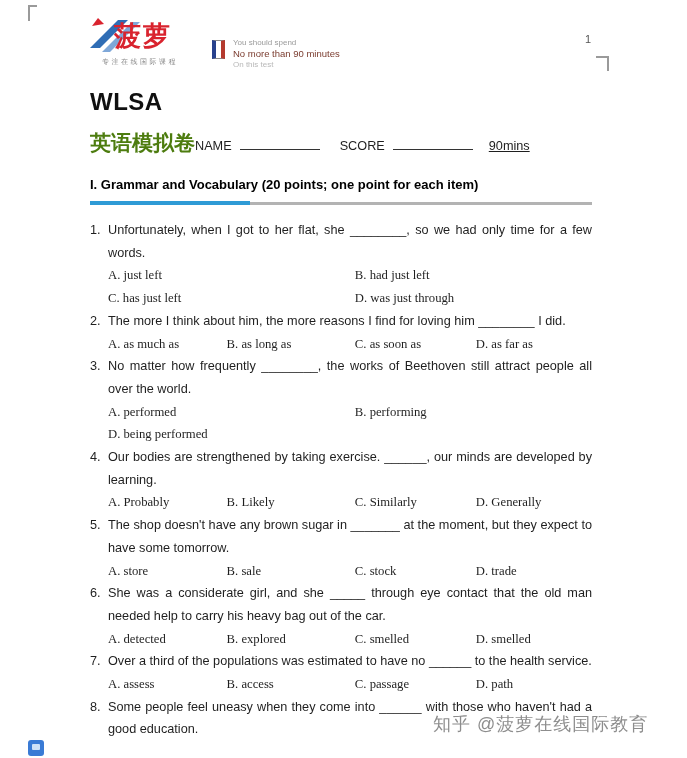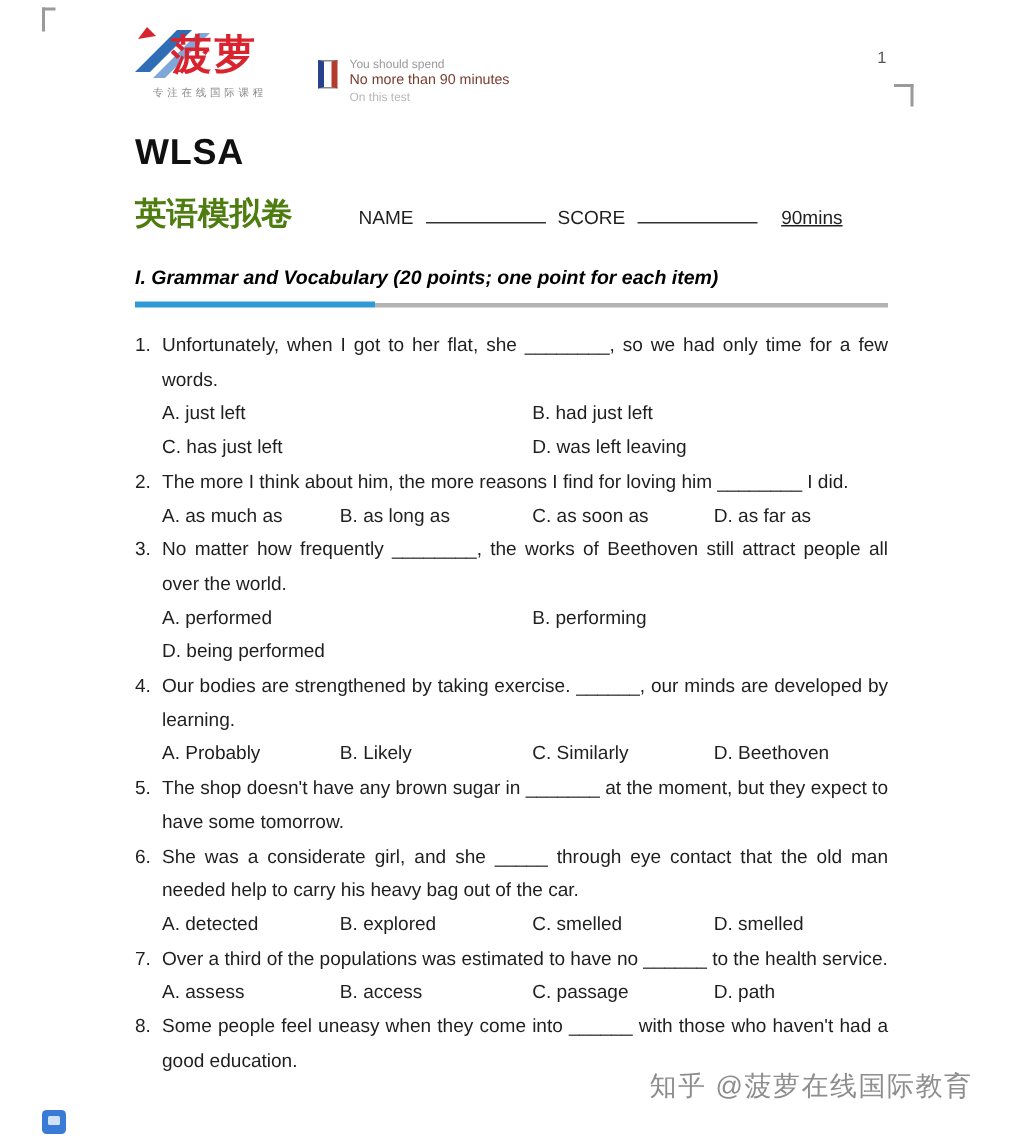--- a/index.html
+++ b/index.html
@@ -47,38 +47,38 @@
   .notice-lines { line-height: 1.25; }
   .notice-l1 { font-size: 8px; color: #9a9a9a; }
   .notice-l2 { font-size: 9.5px; font-weight: normal; color: #7a3b2e; }
   .notice-l3 { font-size: 8px; color: #b8b8b8; }
 
   
   .content { position: absolute; left: 90px; right: 95px; top: 0; }
   .school-title { margin-top: 90px; font-size: 24px; font-weight: bold; color: #101010; letter-spacing: 0.5px; line-height: 1; }
   .paper-row { margin-top: 18px; display: flex; align-items: baseline; }
   .paper-title { font-size: 21px; font-weight: bold; color: #4d7c0f; line-height: 1; }
-  .name-label { font-size: 12.7px; margin-left: 44px; }
-  .score-label { font-size: 12.7px; margin-left: 8px; }
+  .name-label { font-size: 12.7px; }
+  .score-label { font-size: 12.7px; margin-left: 20px; }
   .duration { font-size: 12.7px; margin-left: 16px; text-decoration: underline; }
   .blank-line { display: inline-block; width: 80px; height: 1px; border-bottom: 1.3px solid #333; margin-left: 8px; }
 
-  .section-heading { margin-top: 24px; font-size: 13px; font-weight: bold; color: #000; font-style: italic; }
+  .section-heading { margin-top: 24px; font-size: 13px; font-weight: bold; color: #000; }
   .section-rule { margin-top: 9px; display: flex; align-items: flex-start; height: 4px; }
   .rule-blue { width: 160px; height: 4px; background: #2e9bd6; }
   .rule-gray { flex: 1; height: 3px; background: #b3b3b3; margin-top: 0.5px; }
 
   .questions { margin-top: 14px; font-size: 12.7px; line-height: 22.7px; }
   .q { display: flex; }
   .q-num { width: 18px; flex: 0 0 18px; }
   .q-body { flex: 1; min-width: 0; }
   .q-text { text-align: justify; }
   .opts-2 { display: grid; grid-template-columns: 51% 49%; }
   .opts-4 { display: grid; grid-template-columns: 24.5% 26.5% 25% 24%; }
-  .opt { white-space: nowrap; overflow: hidden; }
+  .opt { white-space: nowrap; overflow: hidden; font-family: Liberation Serif, serif; }
 
   
   .watermark {
     position: absolute; left: 433px; top: 712px;
     font-size: 18px; letter-spacing: 1px;
     color: rgba(125,125,125,0.88); z-index: 5; white-space: nowrap;
   }
   .floating-widget {
     position: absolute; left: 28px; top: 740px; width: 16px; height: 16px;
     background: #3a7bd5; border-radius: 3px; z-index: 6;
@@ -140,21 +140,21 @@
     <div class="questions">
 
       <div class="q">
         <span class="q-num">1.</span>
         <div class="q-body">
           <div class="q-text">Unfortunately, when I got to her flat, she ________, so we had only time for a few words.</div>
           <div class="opts-2">
             <span class="opt">A. just left</span>
             <span class="opt">B. had just left</span>
             <span class="opt">C. has just left</span>
-            <span class="opt">D. was left leaving</span>
+            <span class="opt">D. was just through</span>
           </div>
         </div>
       </div>
 
       <div class="q">
         <span class="q-num">2.</span>
         <div class="q-body">
           <div class="q-text">The more I think about him, the more reasons I find for loving him ________ I did.</div>
           <div class="opts-4">
             <span class="opt">A. as much as</span>
@@ -178,29 +178,35 @@
       </div>
 
       <div class="q">
         <span class="q-num">4.</span>
         <div class="q-body">
           <div class="q-text">Our bodies are strengthened by taking exercise. ______, our minds are developed by learning.</div>
           <div class="opts-4">
             <span class="opt">A. Probably</span>
             <span class="opt">B. Likely</span>
             <span class="opt">C. Similarly</span>
-            <span class="opt">D. Beethoven</span>
+            <span class="opt">D. Generally</span>
           </div>
         </div>
       </div>
 
       <div class="q">
         <span class="q-num">5.</span>
         <div class="q-body">
           <div class="q-text">The shop doesn't have any brown sugar in _______ at the moment, but they expect to have some tomorrow.</div>
+          <div class="opts-4">
+            <span class="opt">A. store</span>
+            <span class="opt">B. sale</span>
+            <span class="opt">C. stock</span>
+            <span class="opt">D. trade</span>
+          </div>
         </div>
       </div>
 
       <div class="q">
         <span class="q-num">6.</span>
         <div class="q-body">
           <div class="q-text">She was a considerate girl, and she _____ through eye contact that the old man needed help to carry his heavy bag out of the car.</div>
           <div class="opts-4">
             <span class="opt">A. detected</span>
             <span class="opt">B. explored</span>

